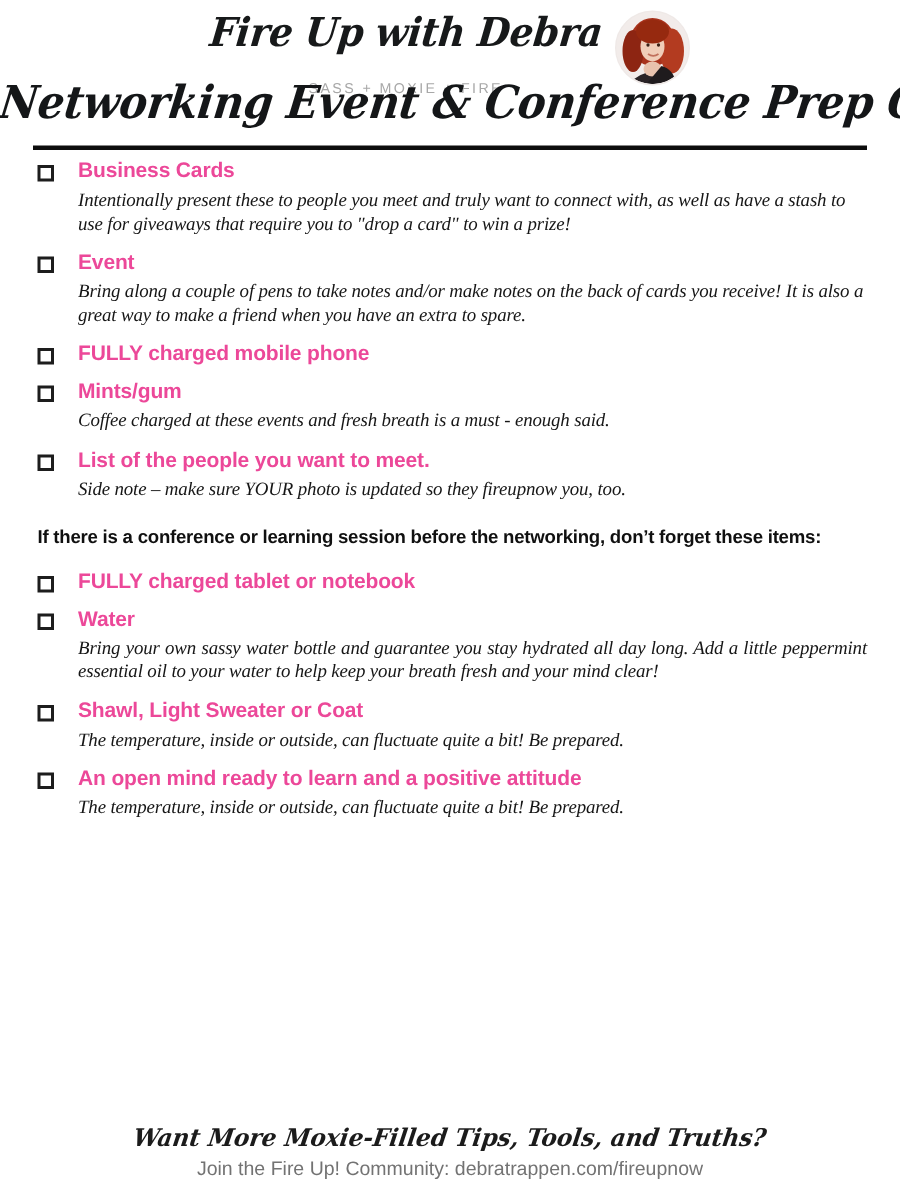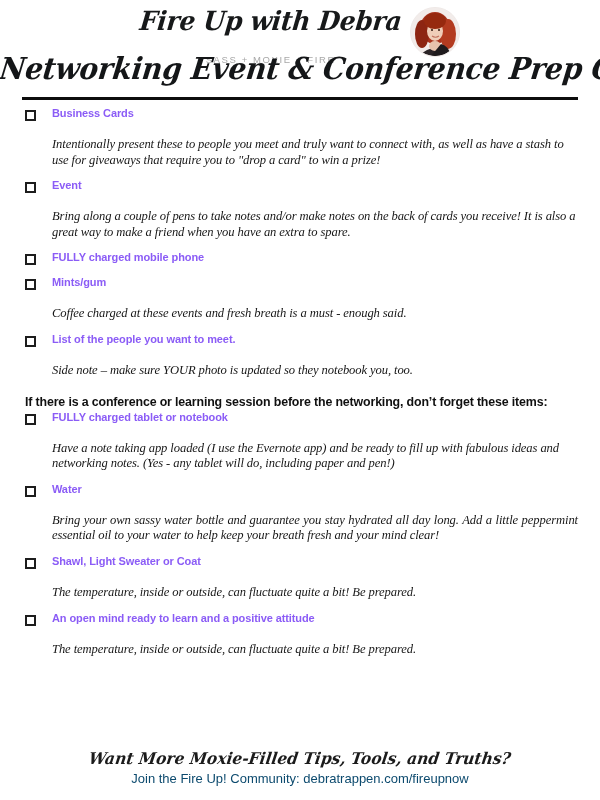--- a/index.html
+++ b/index.html
@@ -126,45 +126,46 @@
     box-sizing: border-box;
     background: #ffffff;
   }
   .item-body {
     flex: 1 1 auto;
     min-width: 0;
   }
   .item-title {
     font-family: "Liberation Sans", sans-serif;
     font-weight: bold;
-    font-size: 11px;
+    font-size: 14px;
     line-height: 15px;
-    color: #8b5cf6;
+    color: #ec4899;
     letter-spacing: -0.1px;
   }
   .item-desc {
     font-family: "Liberation Serif", serif;
     font-style: italic;
     font-size: 12.6px;
     line-height: 15.6px;
     color: #161616;
-    margin-top: 16px;
+    margin-top: 5px;
     text-align: left;
     letter-spacing: -0.1px;
   }
   .item-desc.justify { text-align: justify; }
 
   .section-note {
     font-family: "Liberation Sans", sans-serif;
     font-weight: bold;
     font-size: 12.4px;
     line-height: 15px;
     color: #101010;
     padding: 0 22px 0 25px;
     margin-top: 16px;
+    margin-bottom: 14px;
     letter-spacing: -0.15px;
   }
 
   
   .footer {
     position: absolute;
     left: 0;
     right: 0;
     bottom: 12px;
     text-align: center;
@@ -176,21 +177,21 @@
     font-size: 15.5px;
     line-height: 19px;
     color: #1b1b1b;
     transform: skewX(-8deg) scaleY(1.05);
     white-space: nowrap;
   }
   .footer-url {
     font-family: "Liberation Sans", sans-serif;
     font-size: 13px;
     line-height: 18px;
-    color: #0c4a6e;
+    color: #737373;
     margin-top: 2px;
     white-space: nowrap;
   }
 </style>
 </head>
 <body>
 
 <div class="page">
 
   <div class="header">
@@ -262,31 +263,30 @@
       <div class="item-body">
         <div class="item-title">Mints/gum</div>
         <div class="item-desc">Coffee charged at these events and fresh breath is a must - enough said.</div>
       </div>
     </div>
 
     <div class="item">
       <span class="checkbox-glyph"></span>
       <div class="item-body">
         <div class="item-title">List of the people you want to meet.</div>
-        <div class="item-desc">Side note – make sure YOUR photo is updated so they notebook you, too.</div>
+        <div class="item-desc">Side note – make sure YOUR photo is updated so they fireupnow you, too.</div>
       </div>
     </div>
 
     <div class="section-note">If there is a conference or learning session before the networking, don’t forget these items:</div>
 
     <div class="item">
       <span class="checkbox-glyph"></span>
       <div class="item-body">
         <div class="item-title">FULLY charged tablet or notebook</div>
-        <div class="item-desc">Have a note taking app loaded (I use the Evernote app) and be ready to fill up with fabulous ideas and networking notes.  (Yes - any tablet will do, including paper and pen!)</div>
       </div>
     </div>
 
     <div class="item">
       <span class="checkbox-glyph"></span>
       <div class="item-body">
         <div class="item-title">Water</div>
         <div class="item-desc justify">Bring your own sassy water bottle and guarantee you stay hydrated all day long.  Add a little peppermint essential oil to your water to help keep your breath fresh and your mind clear!</div>
       </div>
     </div>

